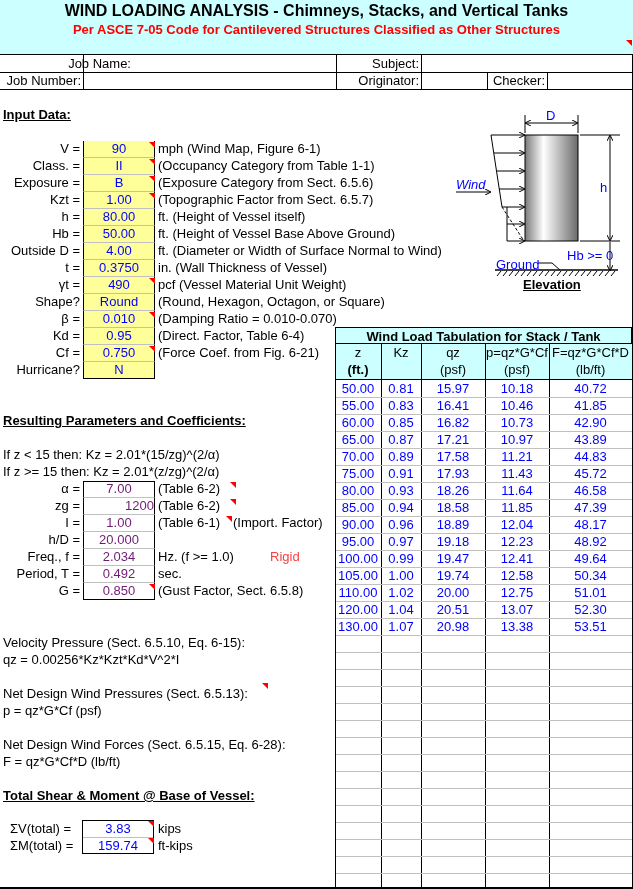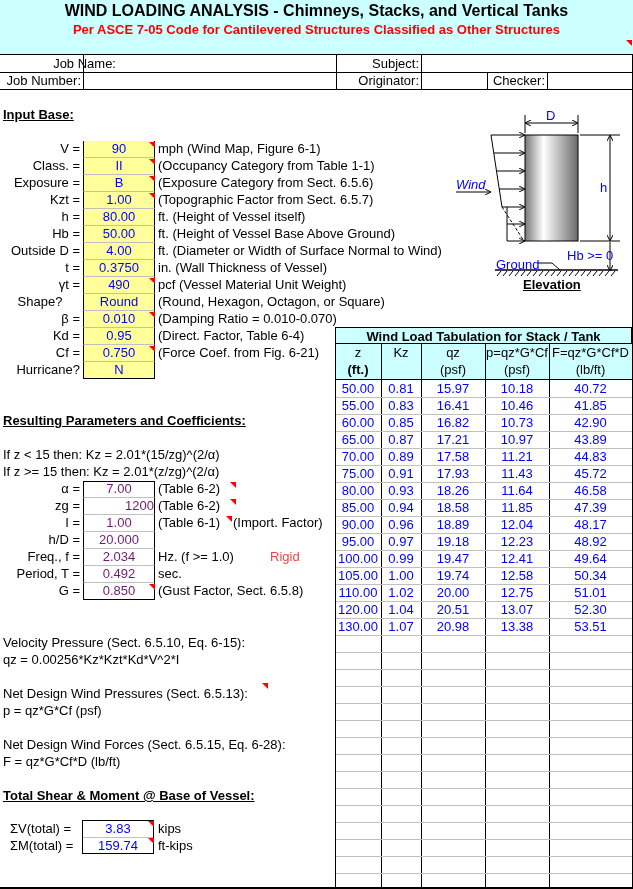--- a/index.html
+++ b/index.html
@@ -31,32 +31,32 @@
 
 <div class="hline" style="left:0;top:72px;width:633px;"></div>
 <div class="hline" style="left:0;top:89px;width:633px;"></div>
 <div class="vline" style="left:83px;top:55px;height:34px;"></div>
 <div class="vline" style="left:336px;top:55px;height:34px;"></div>
 <div class="vline" style="left:421px;top:55px;height:34px;"></div>
 <div class="vline" style="left:487px;top:72px;height:17px;"></div>
 <div class="vline" style="left:547px;top:72px;height:17px;"></div>
 <div class="vline" style="left:632px;top:55px;height:834px;"></div>
 
-<div class="lbl" style="left:0;width:81px;top:56px;padding-left:35px;">Job Name:</div>
+<div class="lbl" style="left:15px;width:81px;top:56px;padding-left:35px;">Job Name:</div>
 <div class="txt" style="left:85px;top:56px;width:249px;height:15px;"></div>
 <div class="lbl" style="left:336px;width:83px;top:56px;">Subject:</div>
 <div class="txt" style="left:423px;top:56px;width:207px;height:15px;"></div>
 <div class="lbl" style="left:0;width:81px;top:73px;">Job Number:</div>
 <div class="txt" style="left:85px;top:73px;width:249px;height:15px;"></div>
 <div class="lbl" style="left:336px;width:83px;top:73px;">Originator:</div>
 <div class="txt" style="left:423px;top:73px;width:62px;height:15px;"></div>
 <div class="lbl" style="left:487px;width:58px;top:73px;">Checker:</div>
 <div class="txt" style="left:549px;top:73px;width:81px;height:15px;"></div>
 
-<div class="txt heading" style="left:3px;top:107px;">Input Base:</div>
+<div class="txt heading" style="left:3px;top:107px;">Input Data:</div>
 
 <div id="input-rows">
     <div class="hline" style="left:83px;top:141px;width:72px;"></div>
     <div class="lbl" style="left:0;width:80px;top:141px;">V =</div>
     <div class="inbox" style="top:141px;">90</div>
     <div class="flag" style="left:149px;top:142px;"></div>
     <div class="txt" style="left:158px;top:141px;">mph  (Wind Map, Figure 6-1)</div>
     <div class="lbl" style="left:0;width:80px;top:158px;">Class. =</div>
     <div class="inbox" style="top:158px;">II</div>
     <div class="flag" style="left:149px;top:159px;"></div>
@@ -78,21 +78,21 @@
     <div class="lbl" style="left:0;width:80px;top:243px;">Outside D =</div>
     <div class="inbox" style="top:243px;">4.00</div>
     <div class="txt" style="left:158px;top:243px;">ft. (Diameter or Width of Surface Normal to Wind)</div>
     <div class="lbl" style="left:0;width:80px;top:260px;">t =</div>
     <div class="inbox" style="top:260px;">0.3750</div>
     <div class="txt" style="left:158px;top:260px;">in. (Wall Thickness of Vessel)</div>
     <div class="lbl" style="left:0;width:80px;top:277px;">γt =</div>
     <div class="inbox" style="top:277px;">490</div>
     <div class="flag" style="left:149px;top:278px;"></div>
     <div class="txt" style="left:158px;top:277px;">pcf (Vessel Material Unit Weight)</div>
-    <div class="lbl" style="left:0;width:80px;top:294px;text-align:center;">Shape?</div>
+    <div class="lbl" style="left:0;width:80px;top:294px;">Shape?</div>
     <div class="inbox" style="top:294px;">Round</div>
     <div class="txt" style="left:158px;top:294px;">(Round, Hexagon, Octagon, or Square)</div>
     <div class="lbl" style="left:0;width:80px;top:311px;">β =</div>
     <div class="inbox" style="top:311px;">0.010</div>
     <div class="flag" style="left:149px;top:312px;"></div>
     <div class="txt" style="left:158px;top:311px;">(Damping Ratio = 0.010-0.070)</div>
     <div class="lbl" style="left:0;width:80px;top:328px;">Kd =</div>
     <div class="inbox" style="top:328px;">0.95</div>
     <div class="txt" style="left:158px;top:328px;">(Direct. Factor, Table 6-4)</div>
     <div class="lbl" style="left:0;width:80px;top:345px;">Cf =</div>

